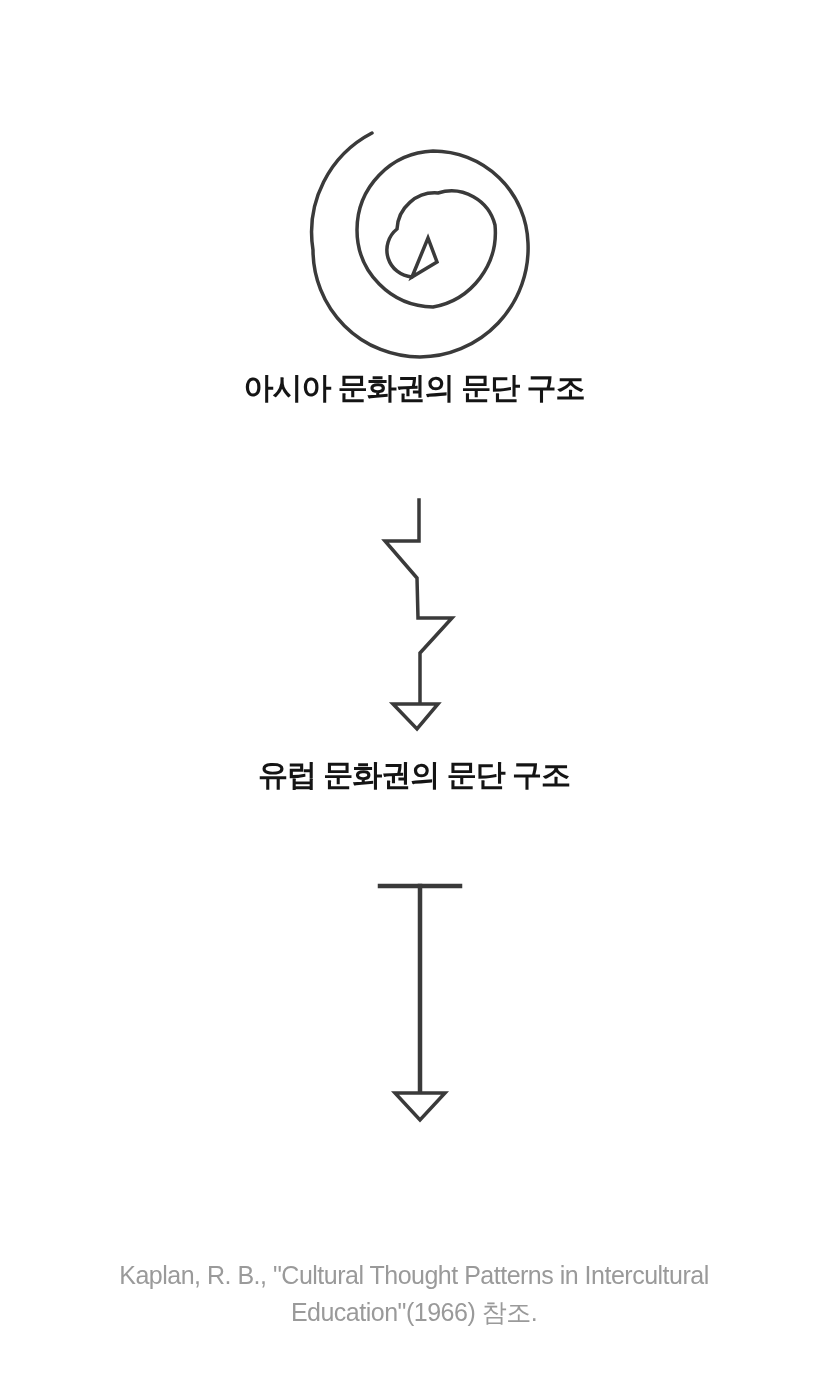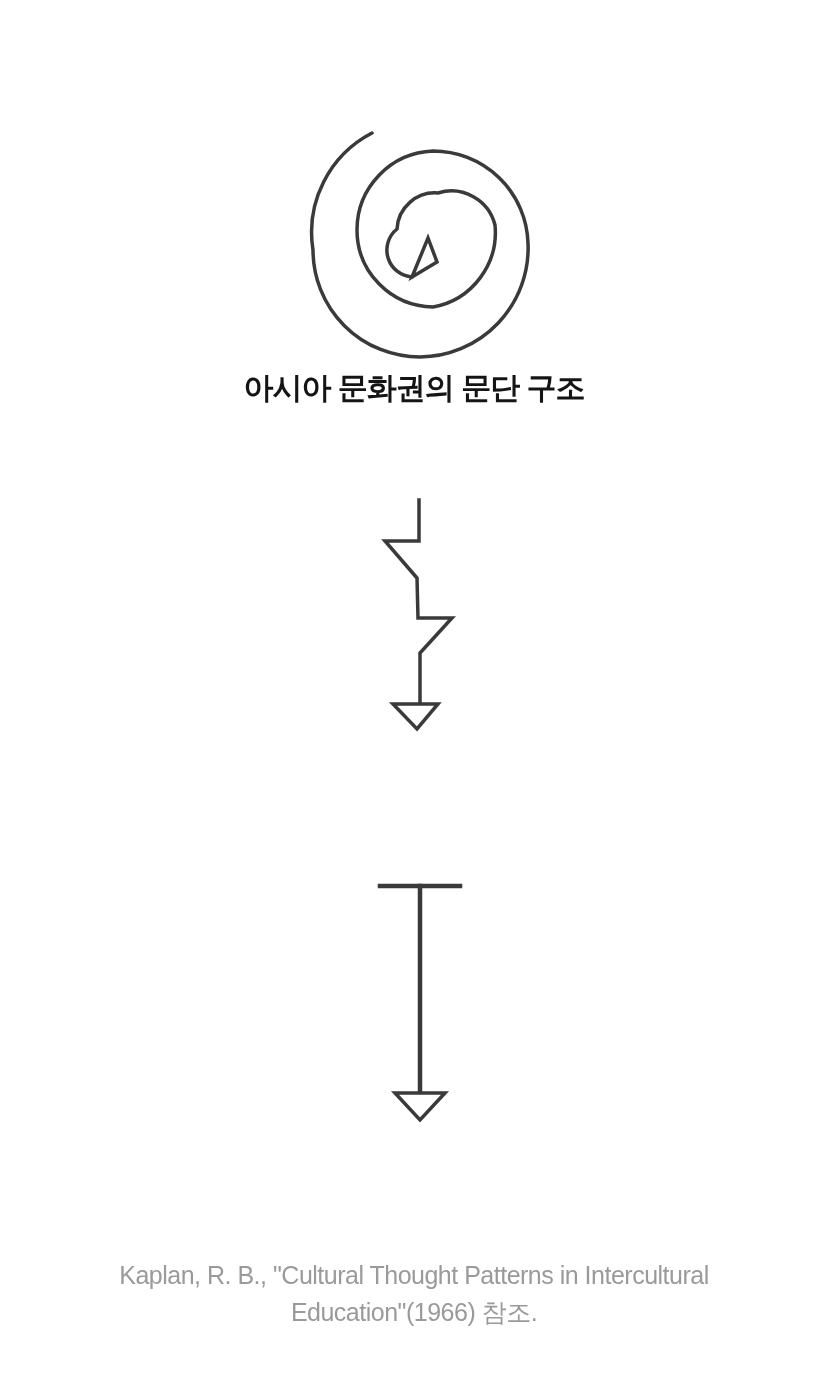--- a/index.html
+++ b/index.html
@@ -76,20 +76,21 @@
 
     <g>
       <line class="stroke-line" stroke-width="4.5" stroke-linecap="square" x1="380" y1="886" x2="460" y2="886"></line>
       <line class="stroke-line" stroke-width="4.5" stroke-linecap="square" x1="420" y1="886" x2="420" y2="1092"></line>
       <polygon class="arrow-head" stroke-width="3.5" stroke-linejoin="miter" points="395,1093 445,1093 420,1120"></polygon>
     </g>
   </svg>
 
   <div class="fig-title title-asia">아시아 문화권의 문단 구조</div>
 
+  <div class="fig-title title-europe">유럽 문화권의 문단 구조</div>
 
 
   <div class="citation">
     <div>Kaplan, R. B., "Cultural Thought Patterns in Intercultural</div>
     <div>Education"(1966) 참조.</div>
   </div>
 
 </div>
 
 </body></html>

